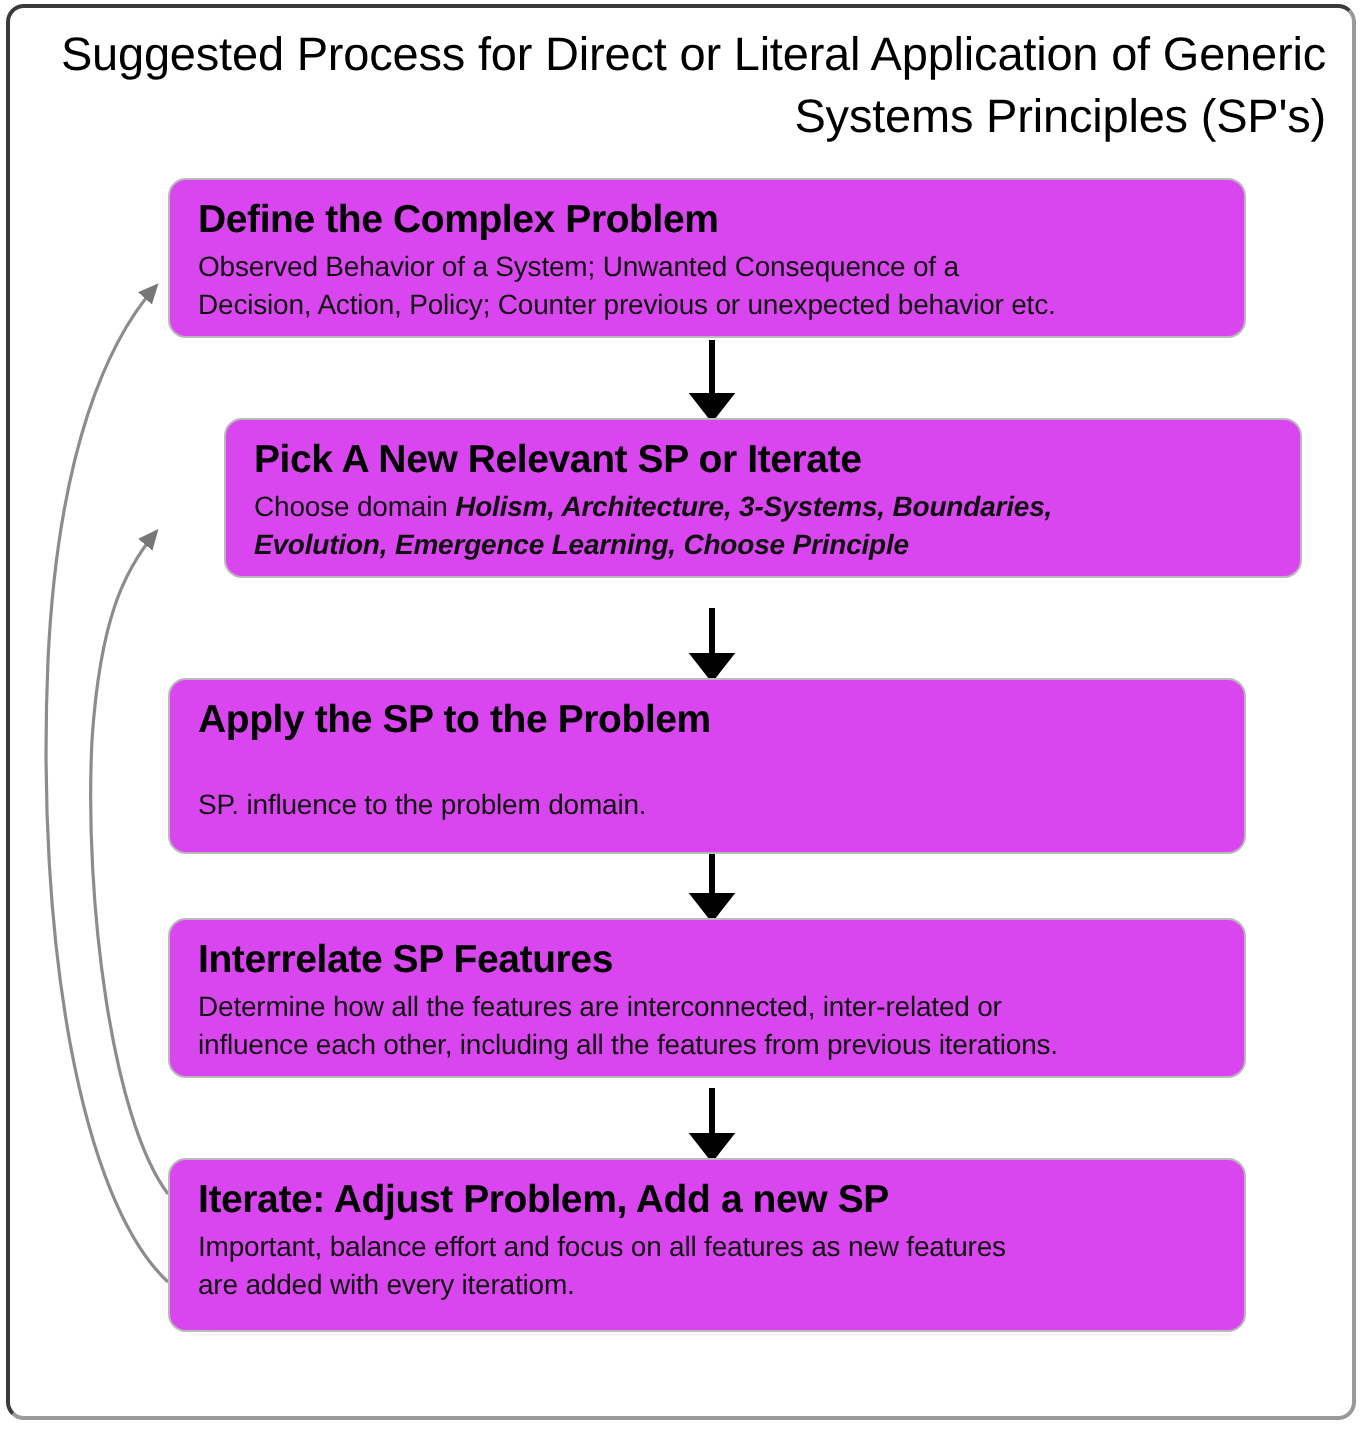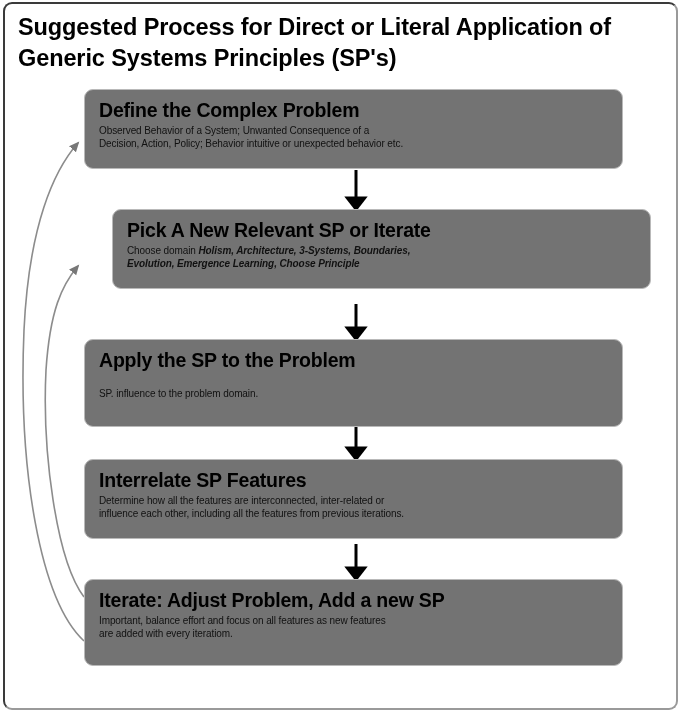--- a/index.html
+++ b/index.html
@@ -31,46 +31,47 @@
     border-radius: 9px;
     background: #ffffff;
   }
   
   #title {
     position: absolute;
     left: 18px;
     top: 12px;
     width: 645px;
     font-size: 23.5px;
-    font-weight: bold;
+    font-weight: normal;
     color: #000000;
     line-height: 1.32;
     letter-spacing: -0.1px;
+    text-align: right;
   }
   
   .flow-box {
     position: absolute;
     left: 84px;
     width: 539px;
     box-sizing: border-box;
     border: 1.5px solid #b9b9b9;
     border-radius: 9px;
-    background: #737373;
+    background: #d946ef;
     padding: 9px 14px 6px 14px;
   }
   .box-heading {
     font-size: 19.5px;
     font-weight: bold;
     color: #000000;
     line-height: 1.18;
     letter-spacing: -0.2px;
     margin-bottom: 2px;
   }
   .box-body {
-    font-size: 10px;
+    font-size: 14px;
     color: #111111;
     line-height: 1.34;
     letter-spacing: -0.1px;
   }
   .box-body .it {
     font-style: italic;
     font-weight: bold;
   }
   
   #arrows {
@@ -111,21 +112,21 @@
     <g stroke="#8c8c8c" stroke-width="1.6" fill="none" marker-end="url(#grayhead)">
       <path d="M84,641 C40,600 18,470 24,330 C29,225 54,170 78,143"></path>
       <path d="M84,597 C56,560 42,450 46,370 C50,310 62,285 78,266"></path>
     </g>
   </svg>
 
   <div class="flow-box" style="top:89px; height:80px;">
     <div class="box-heading">Define the Complex Problem</div>
     <div class="box-body">
       <span>Observed Behavior of a System; Unwanted Consequence of a</span><br>
-      <span>Decision, Action, Policy; Behavior intuitive or unexpected behavior etc.</span>
+      <span>Decision, Action, Policy; Counter previous or unexpected behavior etc.</span>
     </div>
   </div>
 
   <div class="flow-box" style="top:209px; height:80px;margin-left:28px;">
     <div class="box-heading">Pick A New  Relevant SP or Iterate</div>
     <div class="box-body">
       <span>Choose domain </span><span class="it">Holism, Architecture, 3-Systems, Boundaries,</span><br>
       <span class="it">Evolution, Emergence Learning, Choose Principle</span>
     </div>
   </div>

